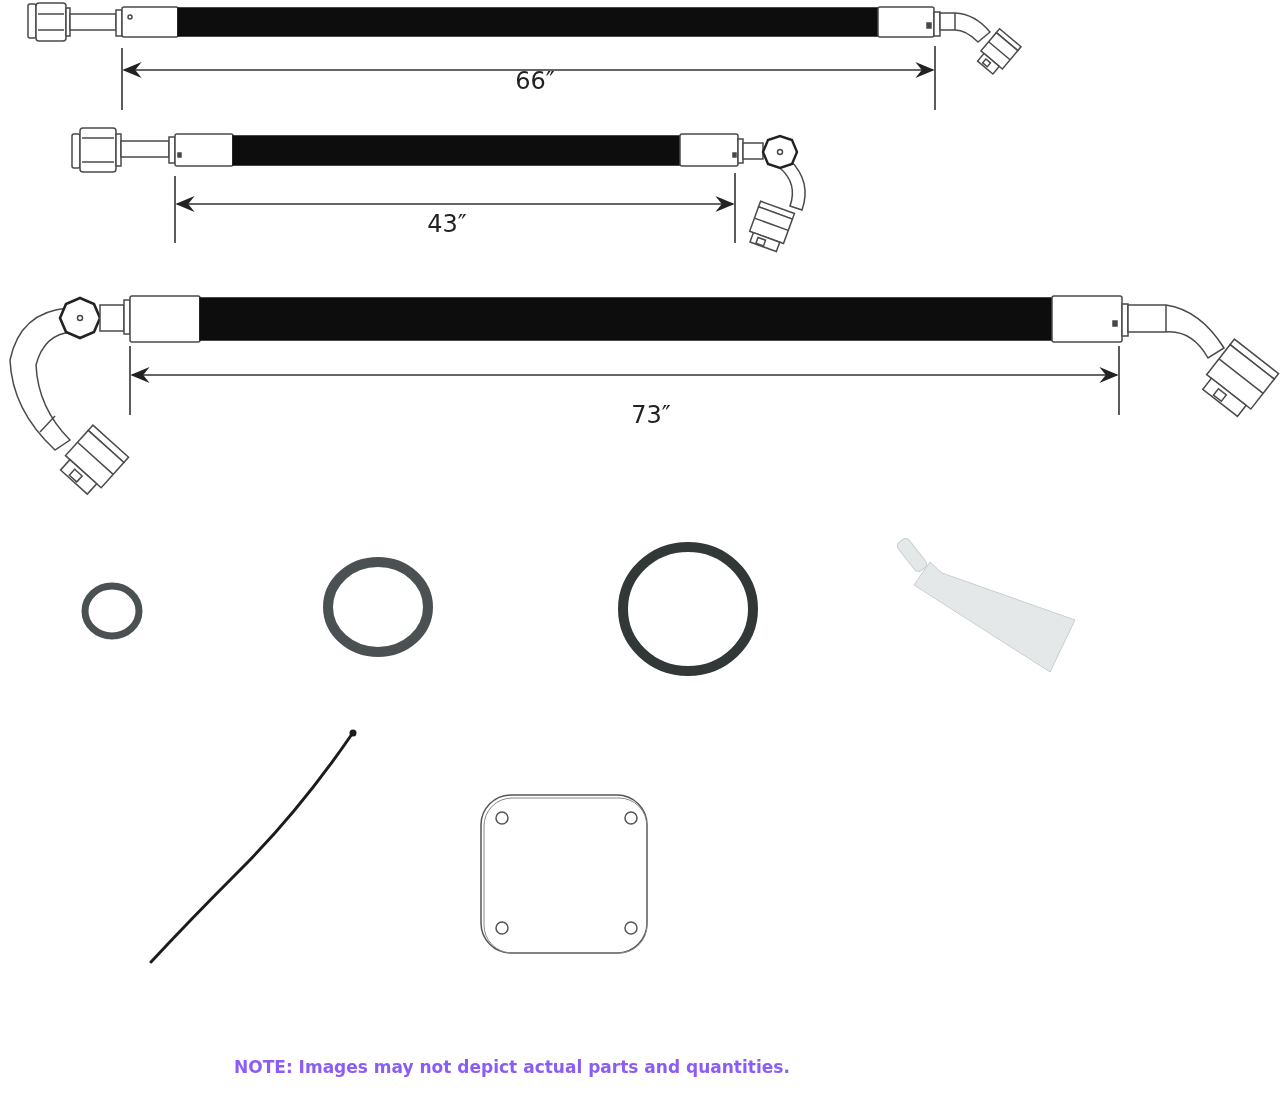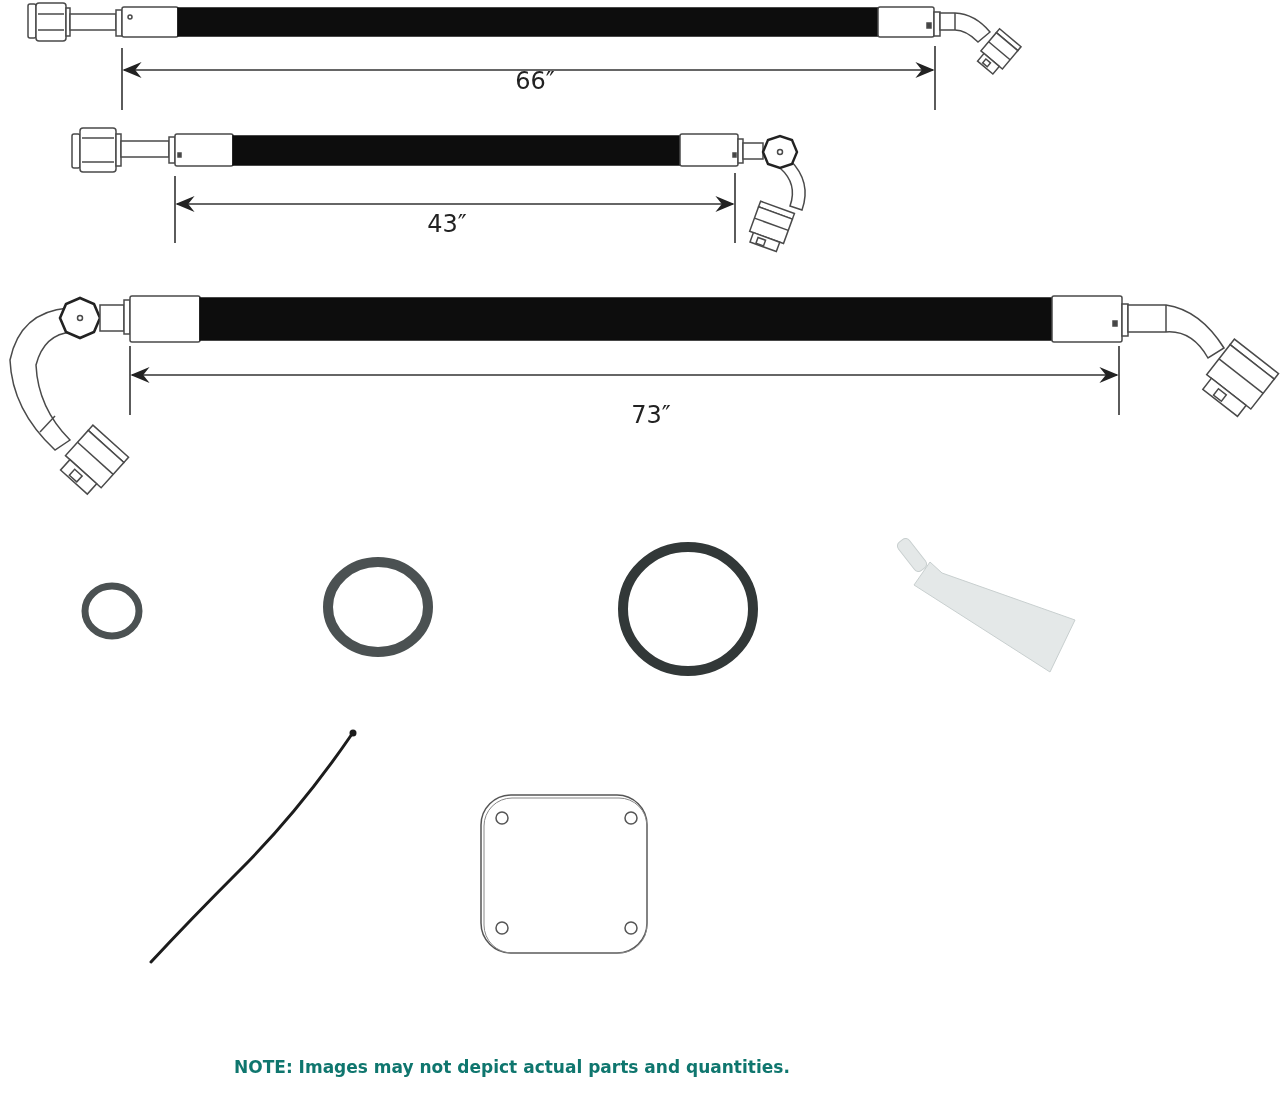--- a/index.html
+++ b/index.html
@@ -2,21 +2,21 @@
 <html><head>
 <meta charset="utf-8">
 <style>
   html, body { margin: 0; padding: 0; background: #ffffff; }
   body { width: 1280px; height: 1110px; position: relative; overflow: hidden;
          font-family: "DejaVu Sans", sans-serif; }
   #stage { position: absolute; left: 0; top: 0; width: 1280px; height: 1110px; }
   .dim-label { position: absolute; font-family: "DejaVu Sans", sans-serif; font-size: 24px;
                color: #222; transform: translateX(-50%); white-space: nowrap; }
   .note { position: absolute; left: 234px; top: 1055px; font-family: "DejaVu Sans", sans-serif;
-          font-weight: bold; font-size: 17px; color: #0f766e; line-height: 25px; }
+          font-weight: bold; font-size: 17px; color: #8b5cf6; line-height: 25px; }
   .note-row { display: block; white-space: nowrap; }
   .note-indent { padding-left: 81px; }
 </style>
 </head>
 <body>
 
 <div id="stage">
 <svg width="1280" height="1110" viewBox="0 0 1280 1110" xmlns="http://www.w3.org/2000/svg">
   <defs>
     <marker id="arrL" viewBox="0 0 12 10" refX="1" refY="5" markerWidth="12" markerHeight="10" orient="auto">

